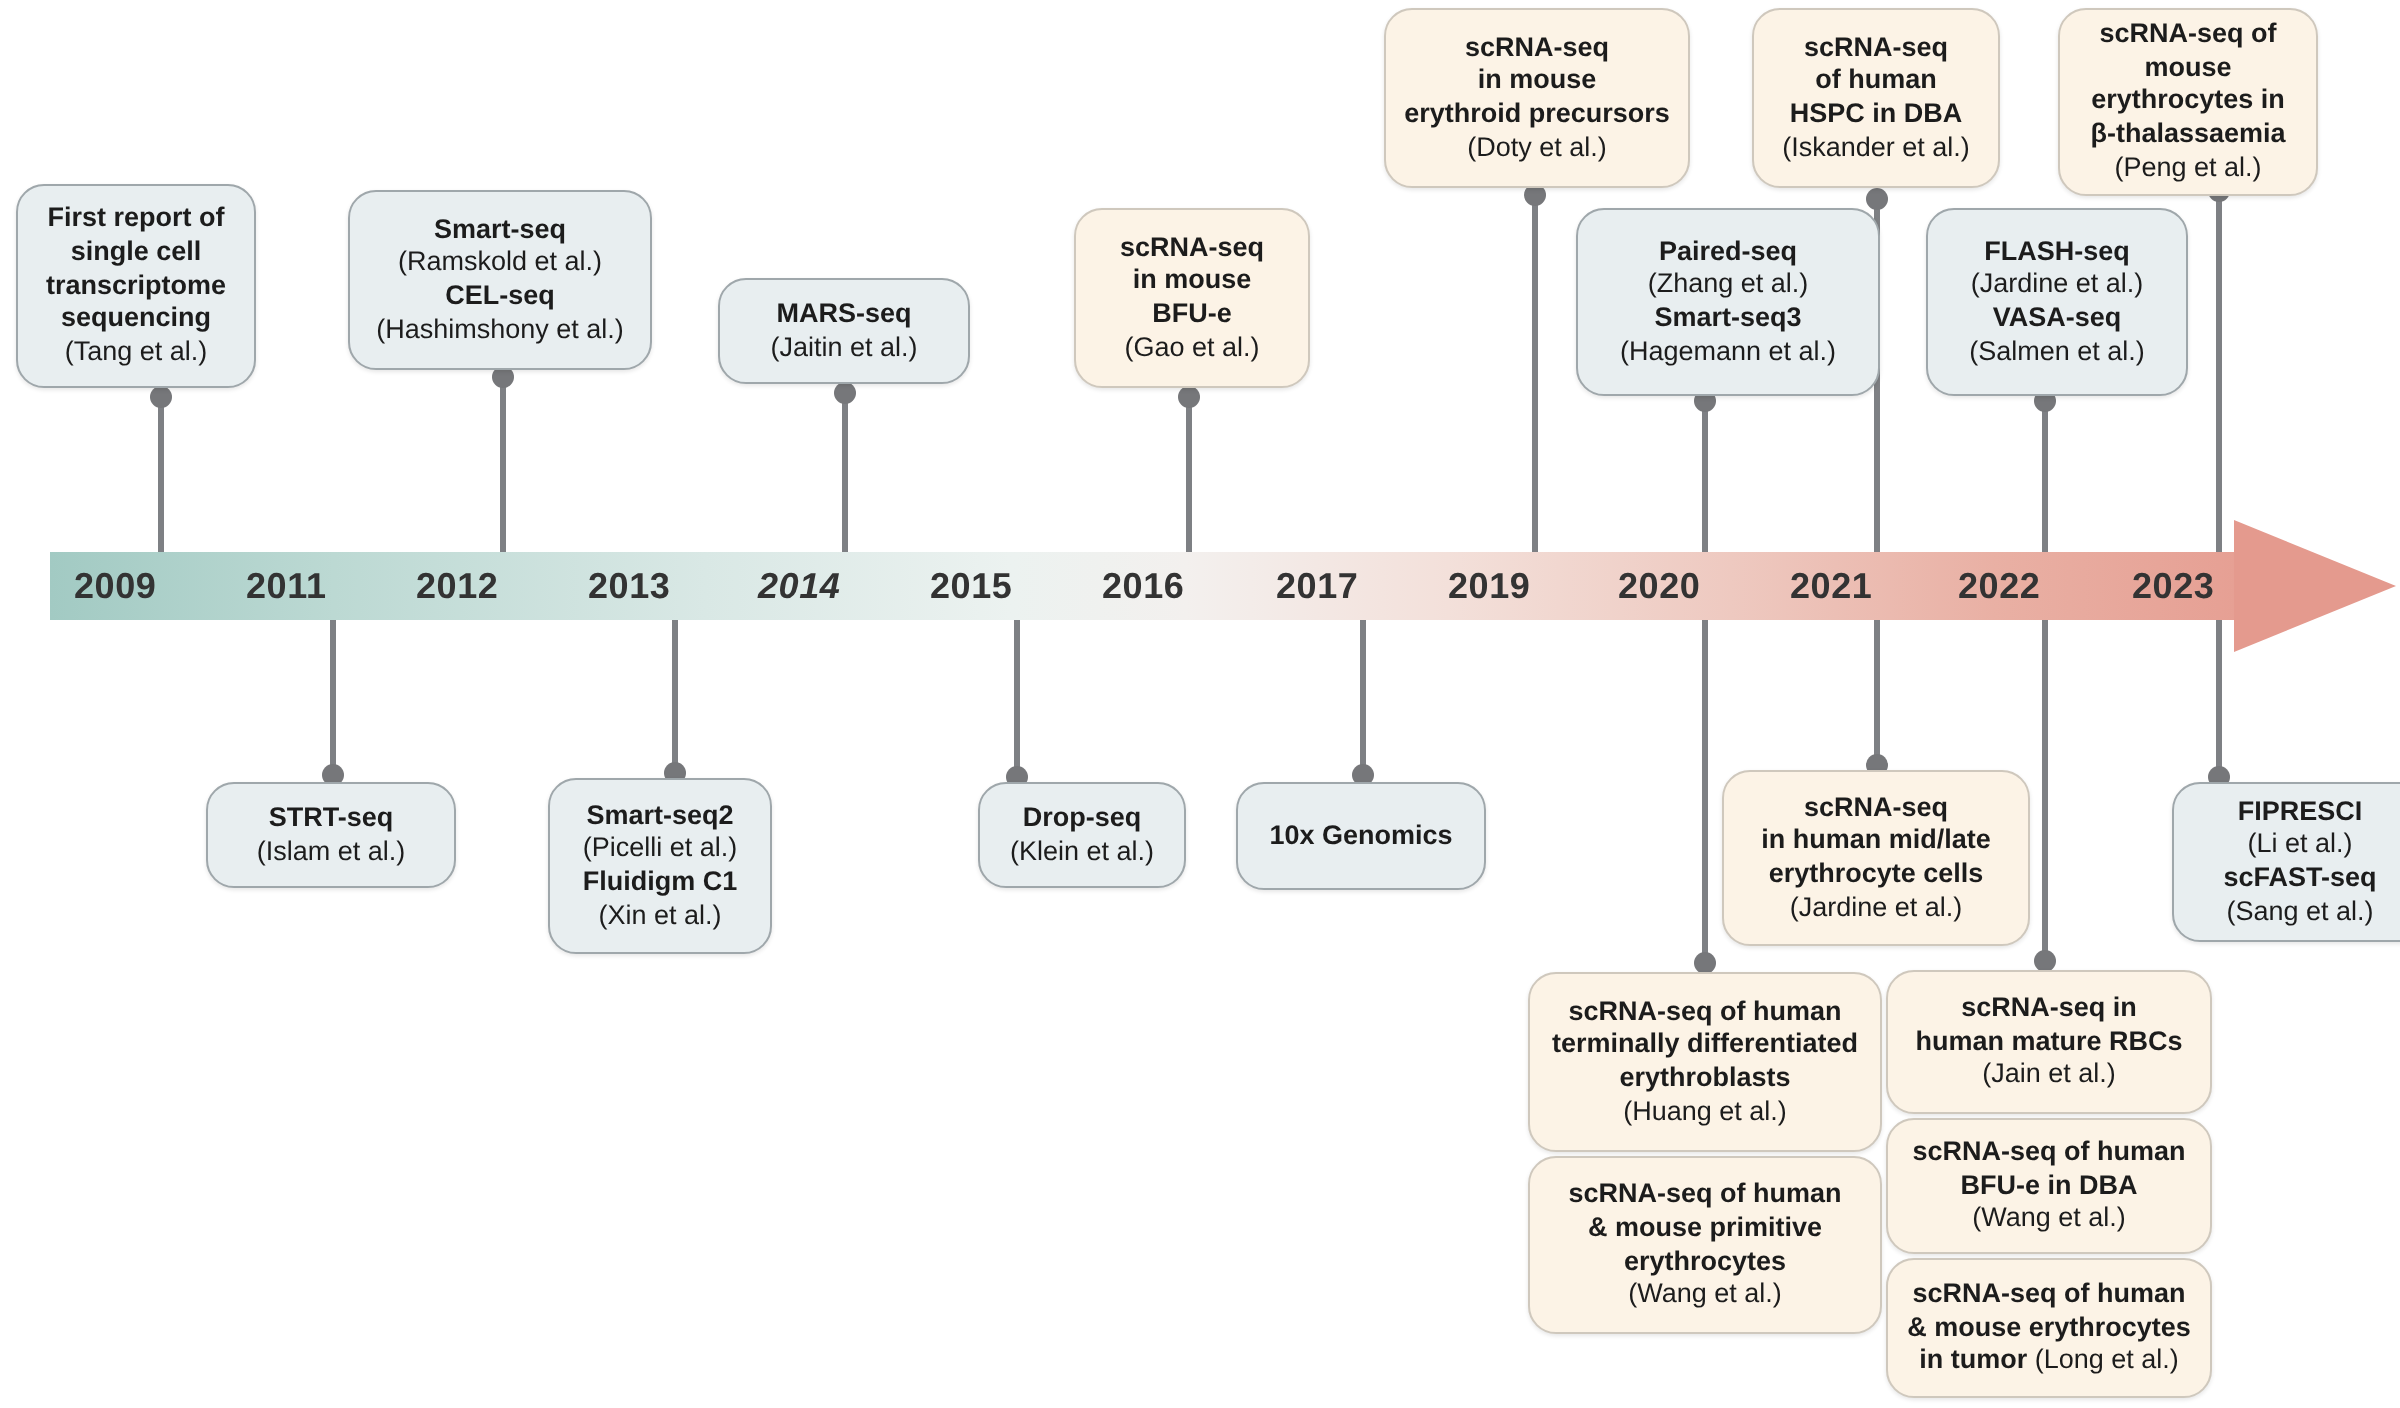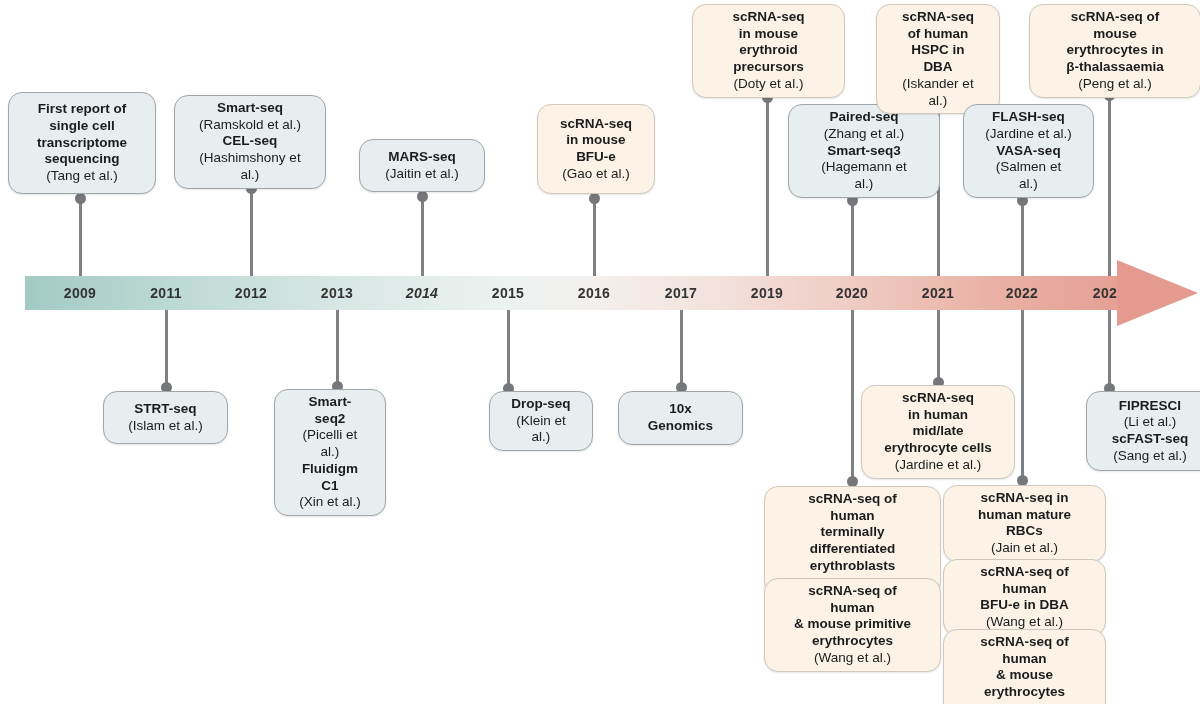--- a/index.html
+++ b/index.html
@@ -4,34 +4,34 @@
 <style>
   :root{
     --box-blue:#e8eef0; --box-blue-border:#9fa7ab;
     --box-peach:#fcf3e6; --box-peach-border:#cfc8bd;
     --connector:#7e8084; --dot:#76777a; --text:#1c1c1c; --arrow:#e49a8e;
   }
   html,body{margin:0;padding:0;background:#fff;}
   #canvas{position:relative;width:1200px;height:704px;background:#ffffff;overflow:hidden;
           font-family:"Liberation Sans",sans-serif;}
   .box{position:absolute;box-sizing:border-box;border-radius:14px;display:flex;flex-direction:column;
-       justify-content:center;align-items:center;text-align:center;padding:4px 21px;
+       justify-content:center;align-items:center;text-align:center;padding:4px 5px;
        font-size:13.5px;line-height:1.24;color:var(--text);z-index:3;
        box-shadow:0 1px 2px rgba(0,0,0,0.10);}
   .box.blue{background:var(--box-blue);border:1.6px solid var(--box-blue-border);}
   .box.peach{background:var(--box-peach);border:1.6px solid var(--box-peach-border);}
   .box .b{font-weight:700;}
   .box .r{font-weight:400;}
   .cline{position:absolute;width:3px;background:var(--connector);z-index:1;}
   .cdot{position:absolute;width:11px;height:11px;border-radius:50%;background:var(--dot);z-index:1;}
   #bar{position:absolute;z-index:2;}
   #arrowhead{position:absolute;width:0;height:0;z-index:2;
              border-top:33px solid transparent;border-bottom:33px solid transparent;
              border-left:81px solid var(--arrow);}
-  .year{position:absolute;top:0;width:86px;text-align:center;font-weight:700;font-size:14px;
+  .year{position:absolute;top:0;width:86px;font-weight:700;font-size:18px;
         color:#333333;letter-spacing:0.3px;}
 </style>
 </head>
 <body>
 
 <div id="canvas">
   <div id="connector-layer">
       <div class="cline" style="left: 78.5px; top: 198px; height: 95px;"></div>
       <div class="cdot" style="left: 74.5px; top: 192.5px;"></div>
       <div class="cline" style="left: 249.5px; top: 188px; height: 105px;"></div>
@@ -77,21 +77,21 @@
       <span class="year" style="left: 526px; line-height: 34px;">2016</span>
       <span class="year" style="left: 613px; line-height: 34px;">2017</span>
       <span class="year" style="left: 699px; line-height: 34px;">2019</span>
       <span class="year" style="left: 784px; line-height: 34px;">2020</span>
       <span class="year" style="left: 870px; line-height: 34px;">2021</span>
       <span class="year" style="left: 954px; line-height: 34px;">2022</span>
       <span class="year" style="left: 1041px; line-height: 34px;">2023</span>
     </div>
   <div id="arrowhead" style="left: 1117px; top: 260px;"></div>
   <div id="box-layer">
-      <div class="box blue" style="left: 8px; top: 92px; width: 148px; min-height: 102px;">
+      <div class="box blue" style="left: 8px; top: 92px; width: 120px; min-height: 102px;">
         <div><span class="b">First report of</span></div>
         <div><span class="b">single cell</span></div>
         <div><span class="b">transcriptome</span></div>
         <div><span class="b">sequencing</span></div>
         <div><span class="r">(Tang et al.)</span></div>
       </div>
       <div class="box blue" style="left: 174px; top: 95px; width: 152px; min-height: 90px;">
         <div><span class="b">Smart-seq</span></div>
         <div><span class="r">(Ramskold et al.)</span></div>
         <div><span class="b">CEL-seq</span></div>
@@ -124,21 +124,21 @@
         <div><span class="b">of human</span></div>
         <div><span class="b">HSPC in DBA</span></div>
         <div><span class="r">(Iskander et al.)</span></div>
       </div>
       <div class="box blue" style="left: 963px; top: 104px; width: 131px; min-height: 94px;">
         <div><span class="b">FLASH-seq</span></div>
         <div><span class="r">(Jardine et al.)</span></div>
         <div><span class="b">VASA-seq</span></div>
         <div><span class="r">(Salmen et al.)</span></div>
       </div>
-      <div class="box peach" style="left: 1029px; top: 4px; width: 172px; min-height: 88px;">
+      <div class="box peach" style="left: 1029px; top: 4px; width: 130px; min-height: 88px;">
         <div><span class="b">scRNA-seq of mouse</span></div>
         <div><span class="b">erythrocytes in</span></div>
         <div><span class="b">β-thalassaemia</span></div>
         <div><span class="r">(Peng et al.)</span></div>
       </div>
       <div class="box blue" style="left: 103px; top: 391px; width: 125px; min-height: 53px;">
         <div><span class="b">STRT-seq</span></div>
         <div><span class="r">(Islam et al.)</span></div>
       </div>
       <div class="box blue" style="left: 274px; top: 389px; width: 112px; min-height: 88px;">

